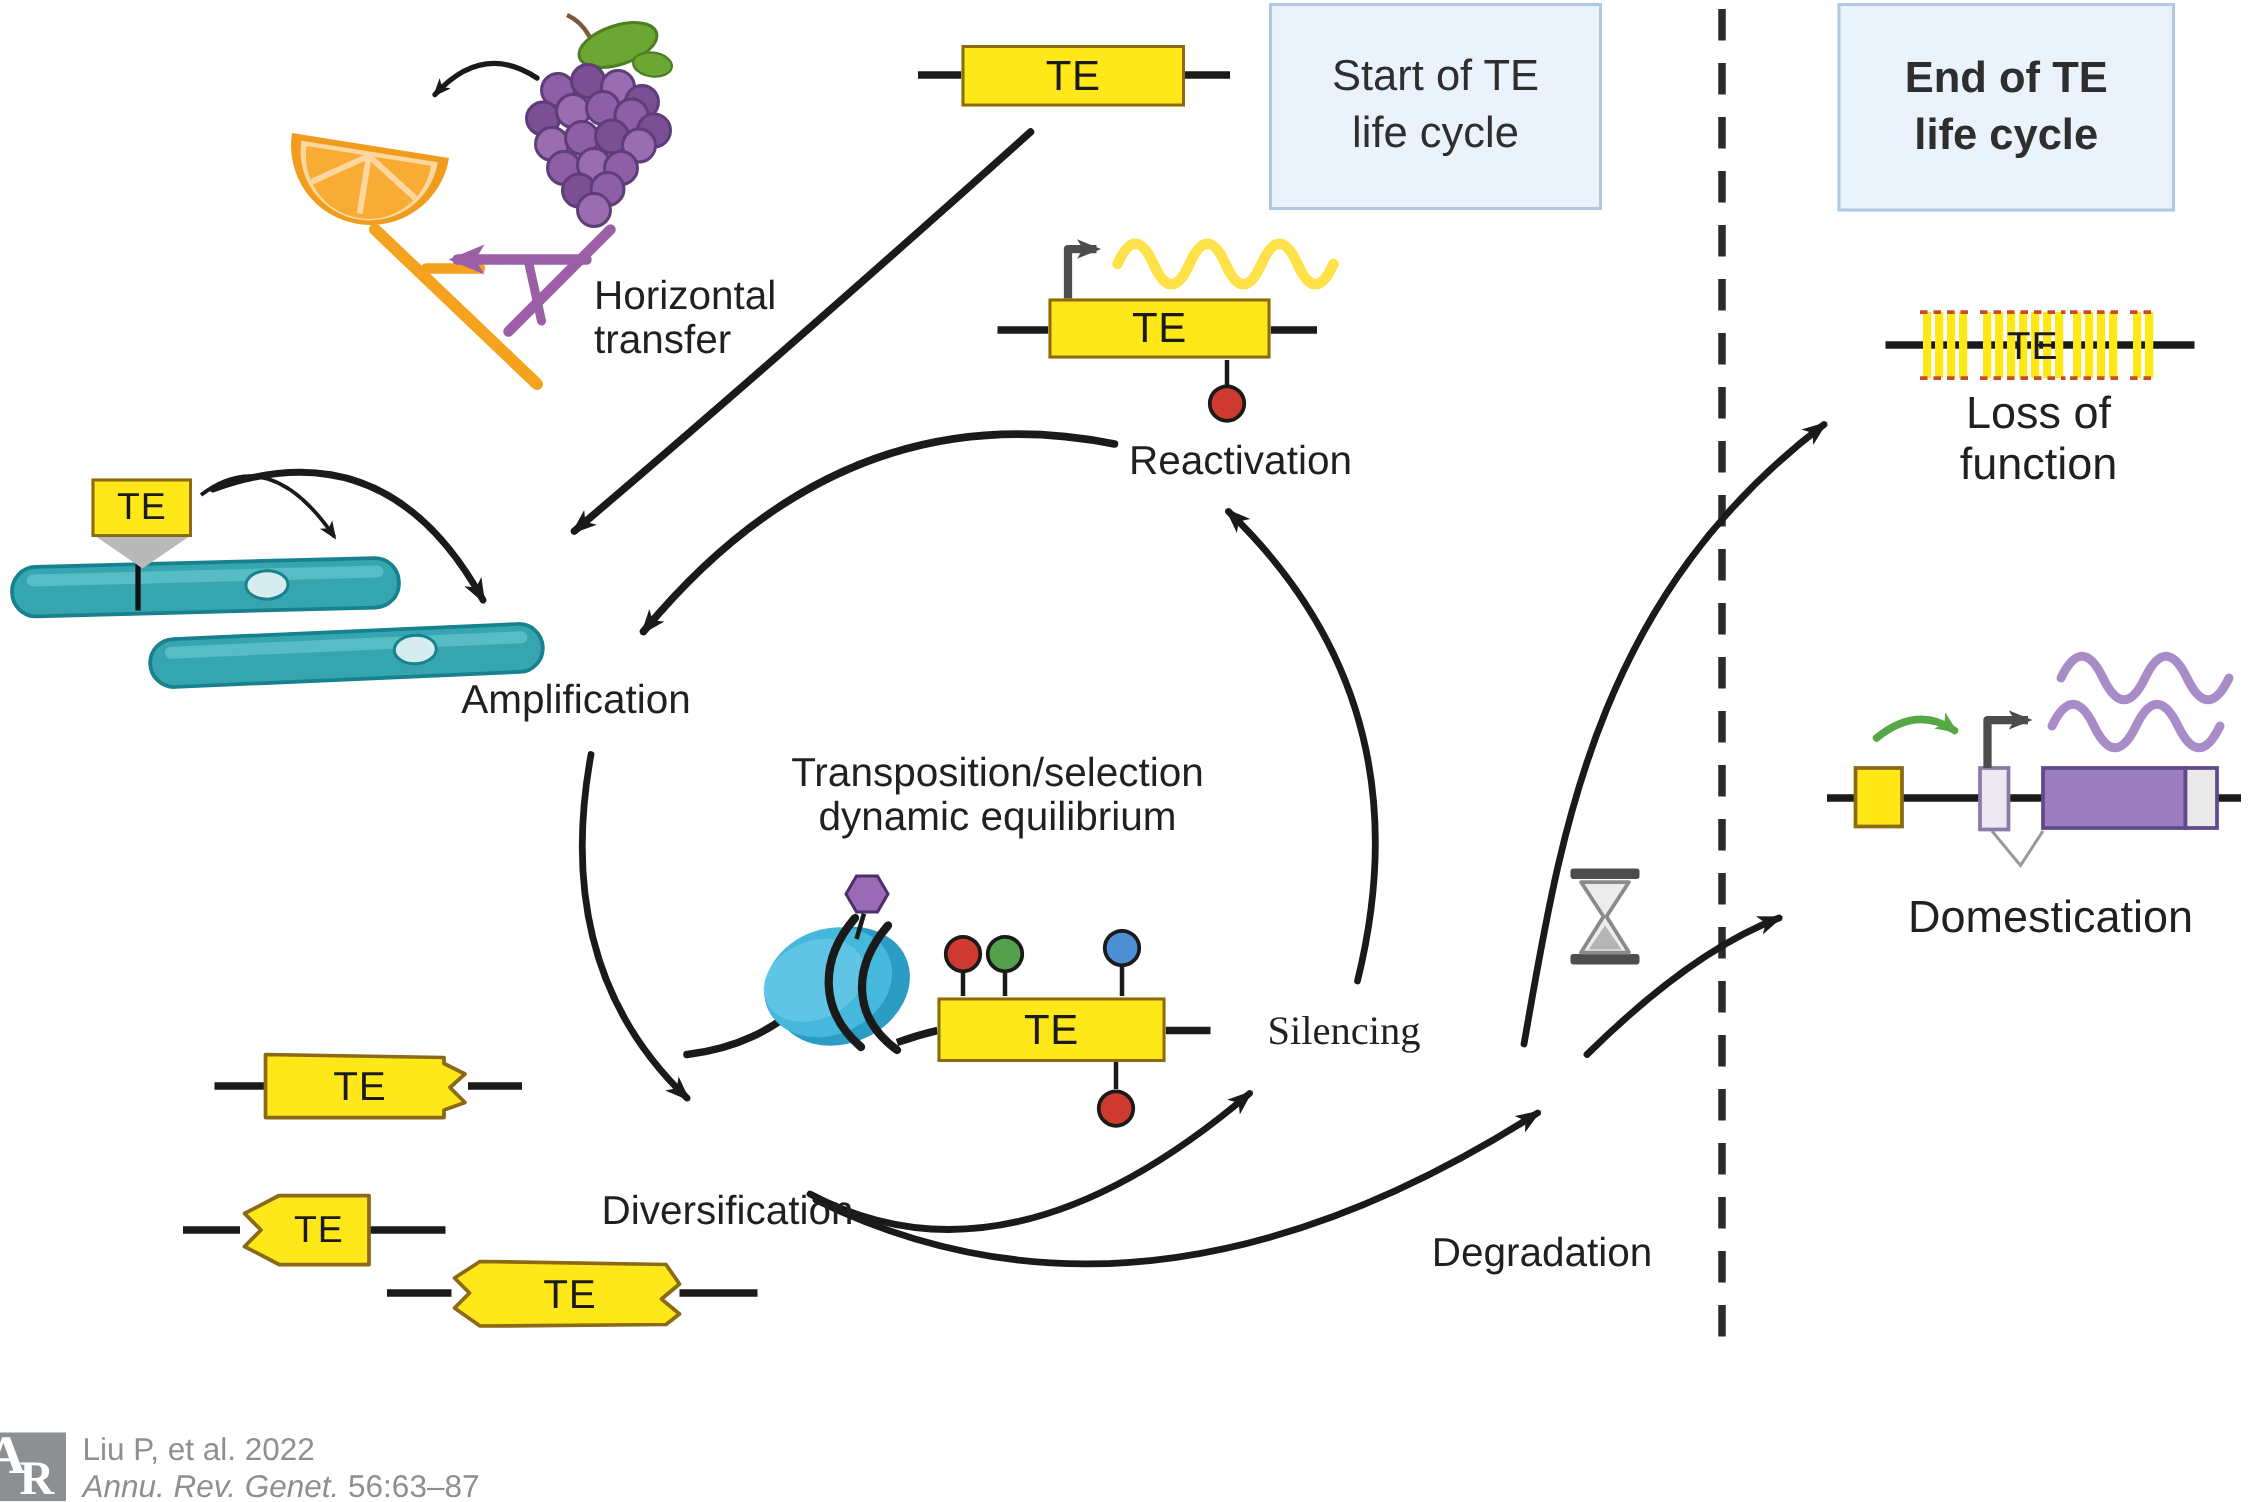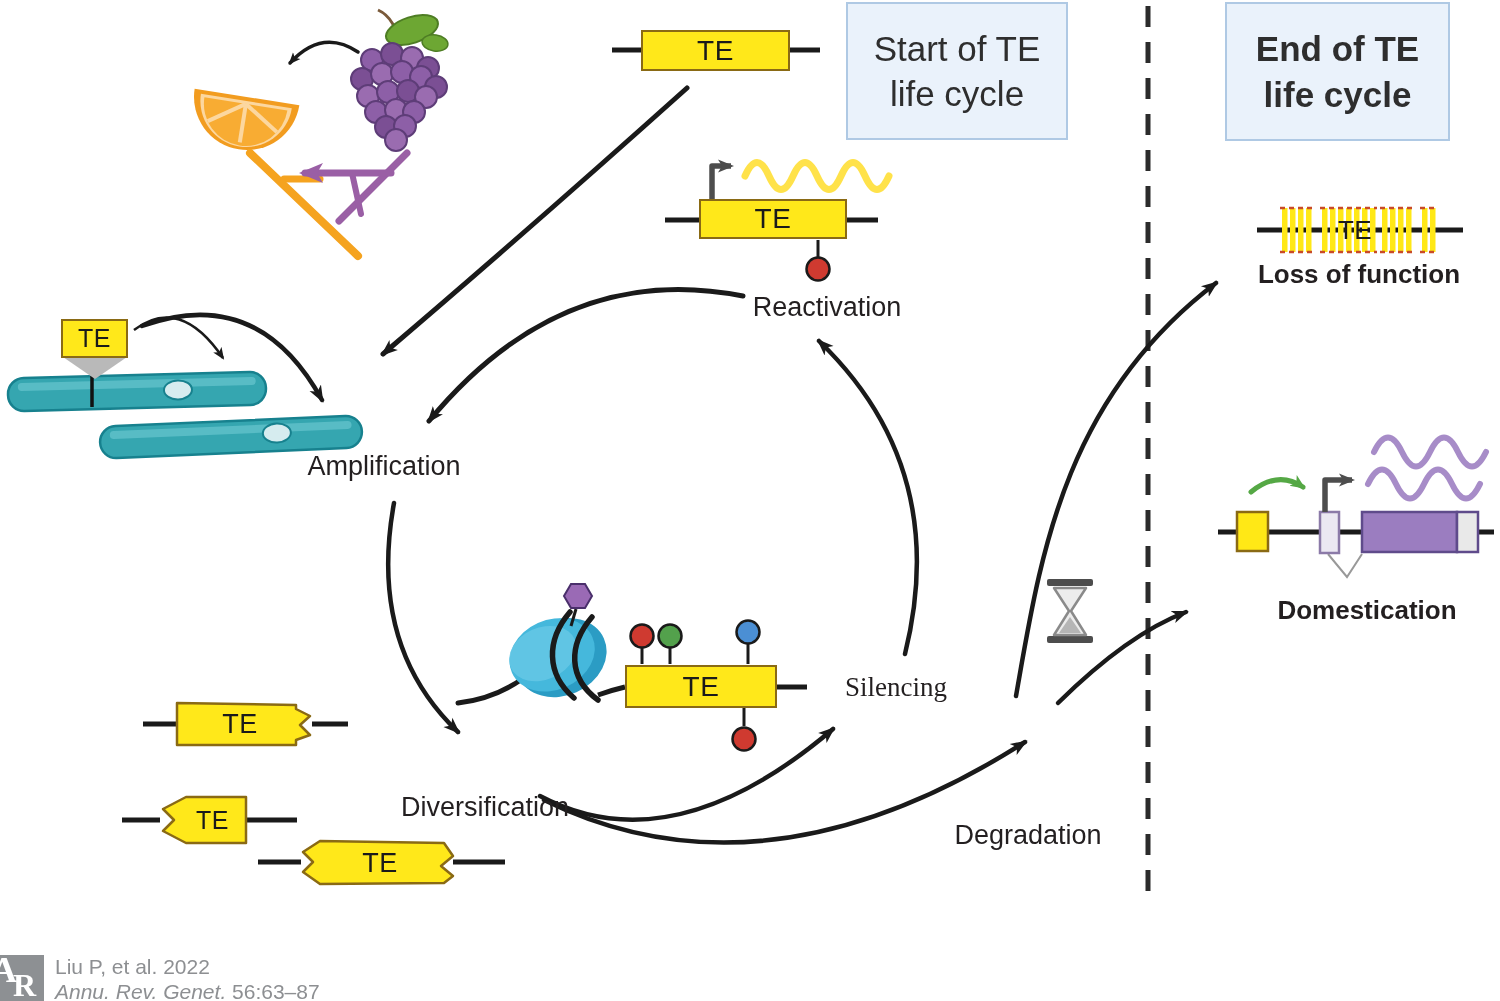--- a/index.html
+++ b/index.html
@@ -6,23 +6,23 @@
   .canvas{position:relative;width:1500px;height:1001px;background:#ffffff;overflow:hidden;
           font-family:"Liberation Sans",sans-serif;color:#231f20;}
   svg.art{position:absolute;left:0;top:0;z-index:1;}
   .te-box{position:absolute;z-index:2;background:#FFE81A;border:2.5px solid #8A6A14;
           box-sizing:border-box;display:flex;align-items:center;justify-content:center;
           font-size:28px;color:#1a1a1a;letter-spacing:.5px;}
   .te-float{position:absolute;z-index:3;display:flex;align-items:center;justify-content:center;
           font-size:27px;color:#1a1a1a;letter-spacing:.5px;}
   .info-box{position:absolute;z-index:2;background:#EAF2FB;border:2px solid #AFC9E4;
           box-sizing:border-box;display:flex;flex-direction:column;align-items:center;
-          justify-content:center;text-align:center;font-size:35px;line-height:1.3;color:#2e2e2e;}
+          justify-content:center;text-align:center;font-size:29px;line-height:1.3;color:#2e2e2e;}
   .lbl{position:absolute;z-index:2;font-size:27px;color:#231f20;text-align:center;}
-  .lbl.small{font-size:26px;font-weight:bold;}
+  .lbl.small{font-size:30px;}
   .lbl .ln{display:block;line-height:29px;}
   .cite{position:absolute;z-index:2;color:#8D8F92;font-size:21px;line-height:25px;}
   .cite .it{font-style:italic;}
   .logo{position:absolute;z-index:2;left:0;top:955px;width:44px;height:46px;background:#8D9093;
         overflow:hidden;}
   .logo span{position:absolute;color:#fff;font-weight:bold;font-family:"Liberation Serif",serif;}
   .logo .la{left:-9px;top:-6px;font-size:36px;}
   .logo .lr{left:13px;top:12px;font-size:32px;}
 </style>
 </head>
@@ -271,22 +271,30 @@
 
   <div class="info-box" style="left:846px;top:2px;width:222px;height:138px;">
     <span>Start of TE</span>
     <span>life cycle</span>
   </div>
   <div class="info-box" style="left:1225px;top:2px;width:225px;height:139px;font-weight:bold;">
     <span>End of TE</span>
     <span>life cycle</span>
   </div>
 
+  <div class="lbl" style="left:396px;top:183px;text-align:left;">
+    <span class="ln">Horizontal</span>
+    <span class="ln">transfer</span>
+  </div>
   <div class="lbl" style="left:742px;top:292px;width:170px;text-align:center;">Reactivation</div>
   <div class="lbl" style="left:296px;top:451px;width:176px;">Amplification</div>
+  <div class="lbl" style="left:518px;top:501px;width:294px;">
+    <span class="ln">Transposition/selection</span>
+    <span class="ln">dynamic equilibrium</span>
+  </div>
   <div class="lbl" style="left:835px;top:672px;width:122px;font-family:Liberation Serif, serif;">Silencing</div>
   <div class="lbl" style="left:380px;top:792px;width:182px;margin-left:14px;">Diversification</div>
   <div class="lbl" style="left:946px;top:820px;width:164px;">Degradation</div>
   <div class="lbl small" style="left:1256px;top:259px;width:206px;">Loss of function</div>
   <div class="lbl small" style="left:1272px;top:584px;width:190px;margin-top:11px;">Domestication</div>
 
   <div class="logo">
     <span class="la">A</span>
     <span class="lr">R</span>
   </div>

